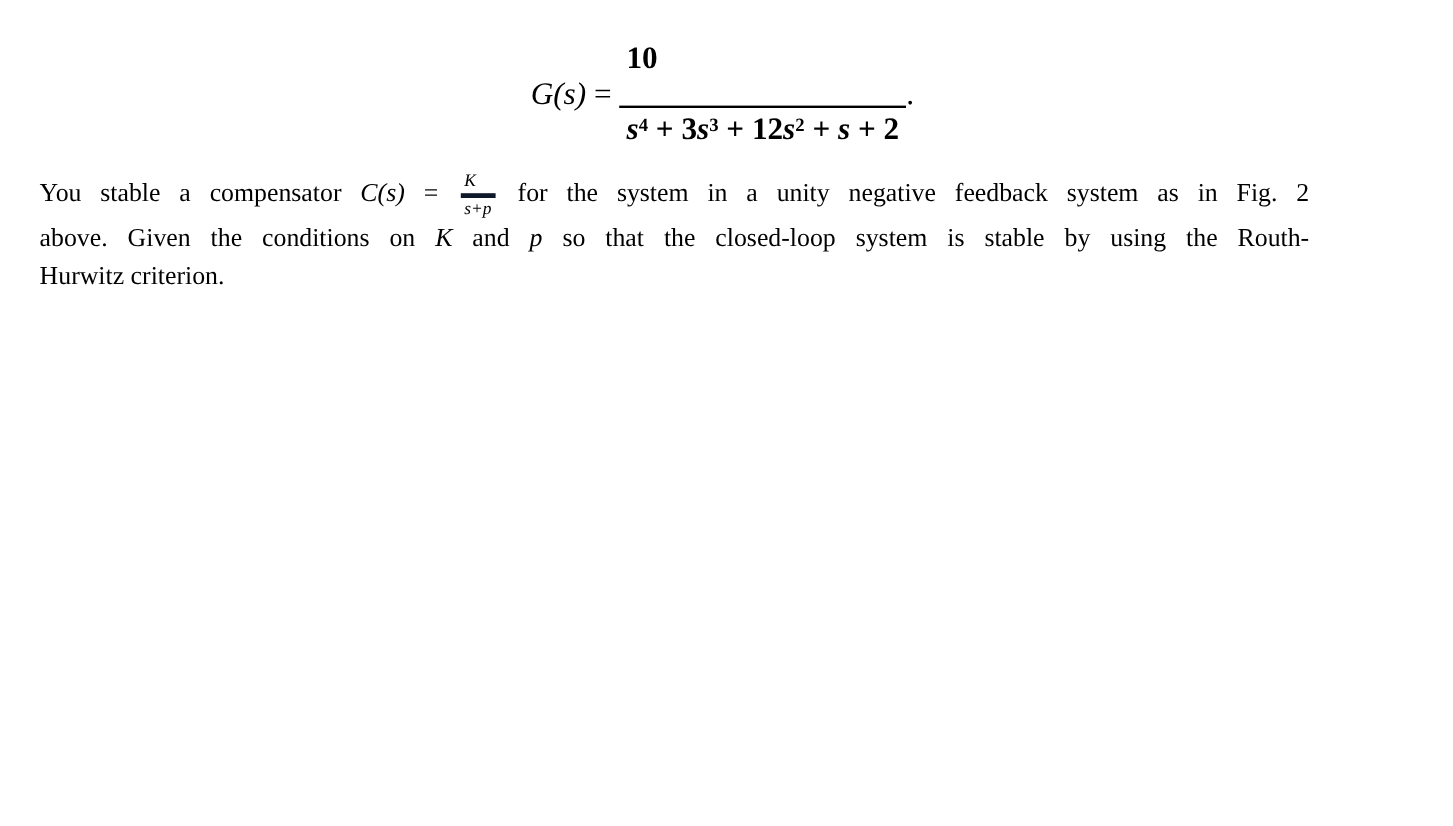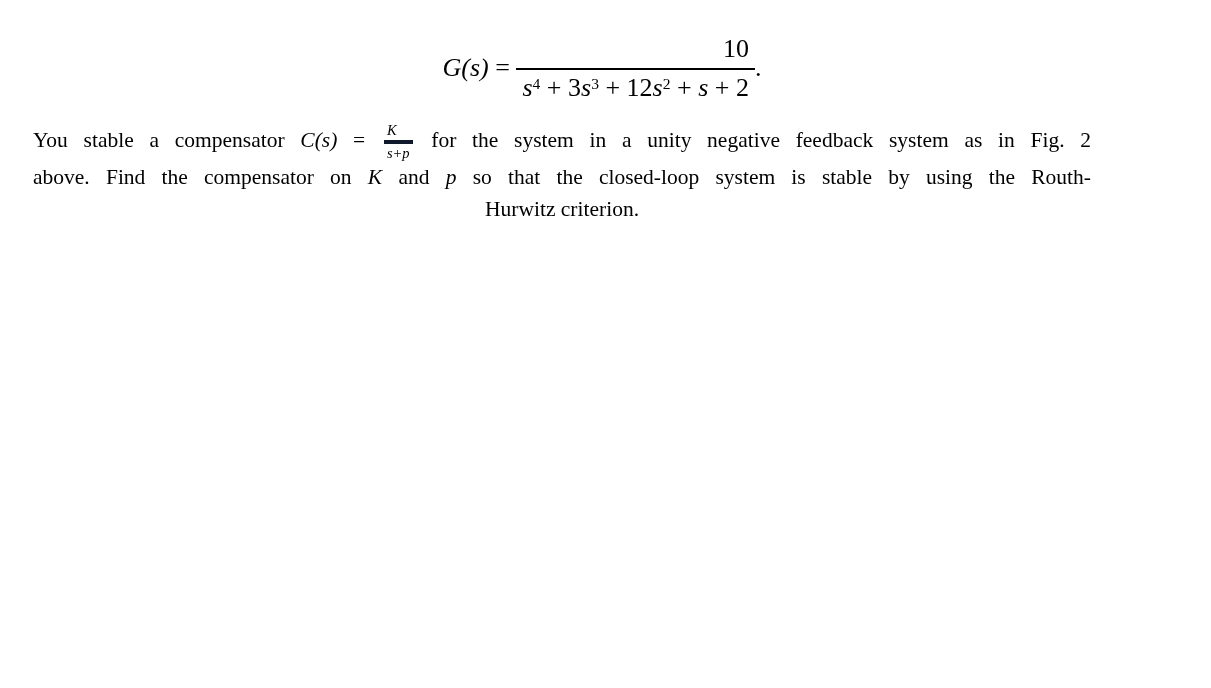--- a/index.html
+++ b/index.html
@@ -36,41 +36,42 @@
   }
   .mi { font-style: italic; }
   .msup {
     font-size: 0.60em;
     position: relative;
     top: -0.42em;
   }
   .frac {
     display: inline-block;
     vertical-align: middle;
-    text-align: right;
+    text-align: left;
+    font-weight: bold;
   }
   .frac .num {
     display: block;
     padding: 0 6px 4px 6px;
   }
   .frac .den {
     display: block;
     border-top: 2px solid #000000;
     padding: 3px 6px 0 6px;
+    margin-top: 20px;
   }
   
   .para {
     margin-top: 16px;
     width: 1058px;
     font-size: 21.5px;
   }
   .para-line {
     line-height: 32px;
     overflow: hidden;
-    text-align: center;
   }
   .para-line.justified {
     text-align: justify;
     text-align-last: justify;
   }
   .inline-frac {
     font-size: 14.5px;
     line-height: 1.15;
     font-style: italic;
     display: inline-block;
@@ -93,17 +94,17 @@
 
 <div class="doc">
 
 
   <div class="equation-row">
     <span><span class="mi">G(s)</span><span> = </span></span><span class="frac"><span class="num">10</span><span class="den"><span class="mi">s</span><span class="msup">4</span><span> + 3</span><span class="mi">s</span><span class="msup">3</span><span> + 12</span><span class="mi">s</span><span class="msup">2</span><span> + </span><span class="mi">s</span><span> + 2</span></span></span><span>.</span>
   </div>
 
   <div class="para">
     <div class="para-line justified"><span>You stable a compensator </span><span class="mi">C(s)</span><span> = </span><span class="inline-frac"><span class="num">K</span><span class="den">s+p</span></span><span> for the system in a unity negative feedback system as in Fig. 2</span></div>
-    <div class="para-line justified"><span>above. Find the compensator on </span><span class="mi">K</span><span> and </span><span class="mi">p</span><span> so that the closed-loop system is stable by using the Routh-</span></div>
+    <div class="para-line justified"><span>above. Given the conditions on </span><span class="mi">K</span><span> and </span><span class="mi">p</span><span> so that the closed-loop system is stable by using the Routh-</span></div>
     <div class="para-line"><span>Hurwitz criterion.</span></div>
   </div>
 
 </div>
 
 </body></html>

